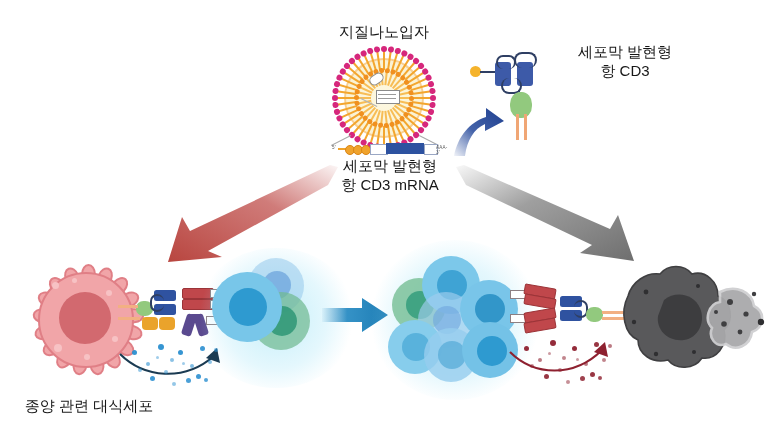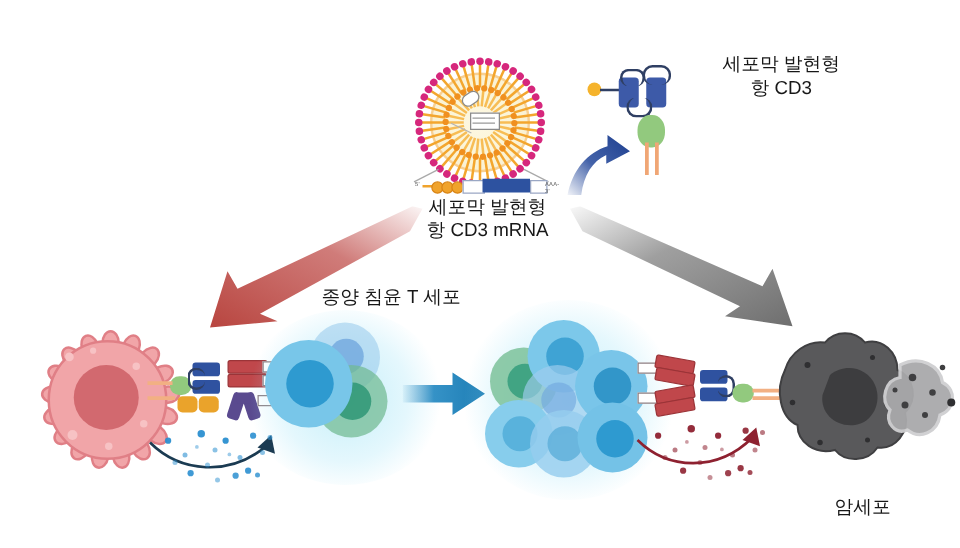--- a/index.html
+++ b/index.html
@@ -74,20 +74,21 @@
   .bluebox{position:absolute;background:#2f52a0;border-radius:2.5px;}
   .ybox{position:absolute;background:#eaa32b;border-radius:4px;}
   .gcap{position:absolute;background:#92c97e;border-radius:45%;}
   .obar{position:absolute;background:#f2b083;}
 </style>
 </head>
 <body>
 
 <div class="stage">
 
+  <div class="lbl" style="left:304px;top:22px;width:160px;">지질나노입자</div>
 
   <div class="lnp">
     <div class="lnp-core"></div>
     <div class="lnp-ring"></div>
     <div id="lipids">
         <div class="lipid" style="transform:rotate(0deg) translateY(-48px);"></div>
         <div class="lipid" style="transform:rotate(8.181818181818182deg) translateY(-48px);"></div>
         <div class="lipid" style="transform:rotate(16.363636363636363deg) translateY(-48px);"></div>
         <div class="lipid" style="transform:rotate(24.545454545454547deg) translateY(-48px);"></div>
         <div class="lipid" style="transform:rotate(32.72727272727273deg) translateY(-48px);"></div>
@@ -228,21 +229,20 @@
     <defs>
       <linearGradient id="gGray" x1="0" y1="0" x2="1" y2="1">
         <stop offset="0%" stop-color="#7f7f7f" stop-opacity="0.05"></stop>
         <stop offset="40%" stop-color="#7f7f7f" stop-opacity="0.75"></stop>
         <stop offset="100%" stop-color="#6e6e6e" stop-opacity="1"></stop>
       </linearGradient>
     </defs>
     <path d="M4,2 L14,20 L140,80 L128,88 L182,96 L166,50 L158,64 L12,0 Z" fill="url(#gGray)"></path>
   </svg>
 
-  <div class="lbl" style="left:218px;top:228px;width:190px;">종양 침윤 T 세포</div>
 
   <div class="glow" style="left:14px;top:250px;width:146px;height:146px;opacity:0;"></div>
   <div class="mac">
     <div id="spikes">
         <div class="spike" style="transform:rotate(0deg) translateY(-56px);"></div>
         <div class="spike" style="transform:rotate(21.176470588235293deg) translateY(-56px);"></div>
         <div class="spike" style="transform:rotate(42.35294117647059deg) translateY(-56px);"></div>
         <div class="spike" style="transform:rotate(63.529411764705884deg) translateY(-56px);"></div>
         <div class="spike" style="transform:rotate(84.70588235294117deg) translateY(-56px);"></div>
         <div class="spike" style="transform:rotate(105.88235294117646deg) translateY(-56px);"></div>
@@ -260,20 +260,21 @@
       </div>
     <div class="mac-body"></div>
     <div class="mac-nuc"></div>
     <div class="vac" style="left:24px;top:20px;width:7px;height:7px;"></div>
     <div class="vac" style="left:78px;top:28px;width:6px;height:6px;"></div>
     <div class="vac" style="left:26px;top:82px;width:8px;height:8px;"></div>
     <div class="vac" style="left:84px;top:74px;width:6px;height:6px;"></div>
     <div class="vac" style="left:56px;top:92px;width:6px;height:6px;"></div>
     <div class="vac" style="left:44px;top:16px;width:5px;height:5px;"></div>
   </div>
+  <div class="lbl" style="left:4px;top:396px;width:170px;">종양 관련 대식세포</div>
 
   <div class="rec" style="left:136px;top:284px;width:96px;height:56px;">
     <div class="gcap" style="left:0px;top:17px;width:17px;height:15px;"></div>
     <div class="obar" style="left:-18px;top:21px;width:20px;height:3px;"></div>
     <div class="obar" style="left:-18px;top:33px;width:22px;height:3px;"></div>
     <div class="bluebox" style="left:18px;top:6px;width:22px;height:11px;"></div>
     <div class="bluebox" style="left:18px;top:20px;width:22px;height:11px;"></div>
     <div class="hook" style="left:14px;top:10px;width:12px;height:14px;border-right:none;"></div>
     <div class="ybox" style="left:6px;top:33px;width:16px;height:13px;"></div>
     <div class="ybox" style="left:23px;top:33px;width:16px;height:13px;"></div>
@@ -414,15 +415,14 @@
              C106,58 110,42 122,40 Z" fill="#a9a9ab" stroke="#cfcfd1" stroke-width="2.6" opacity="0.95"></path>
     <circle cx="132" cy="40" r="3" fill="#3f3f41"></circle>
     <circle cx="148" cy="52" r="2.6" fill="#3f3f41"></circle>
     <circle cx="126" cy="62" r="2.8" fill="#3f3f41"></circle>
     <circle cx="142" cy="70" r="2.4" fill="#3f3f41"></circle>
     <circle cx="156" cy="32" r="2.2" fill="#3f3f41"></circle>
     <circle cx="118" cy="50" r="2" fill="#3f3f41"></circle>
     <circle cx="163" cy="60" r="3.2" fill="#2f2f31"></circle>
   </svg>
 
-  <div class="lbl" style="left:640px;top:396px;width:100px;">암세포</div>
 
 </div>
 
 </body></html>

